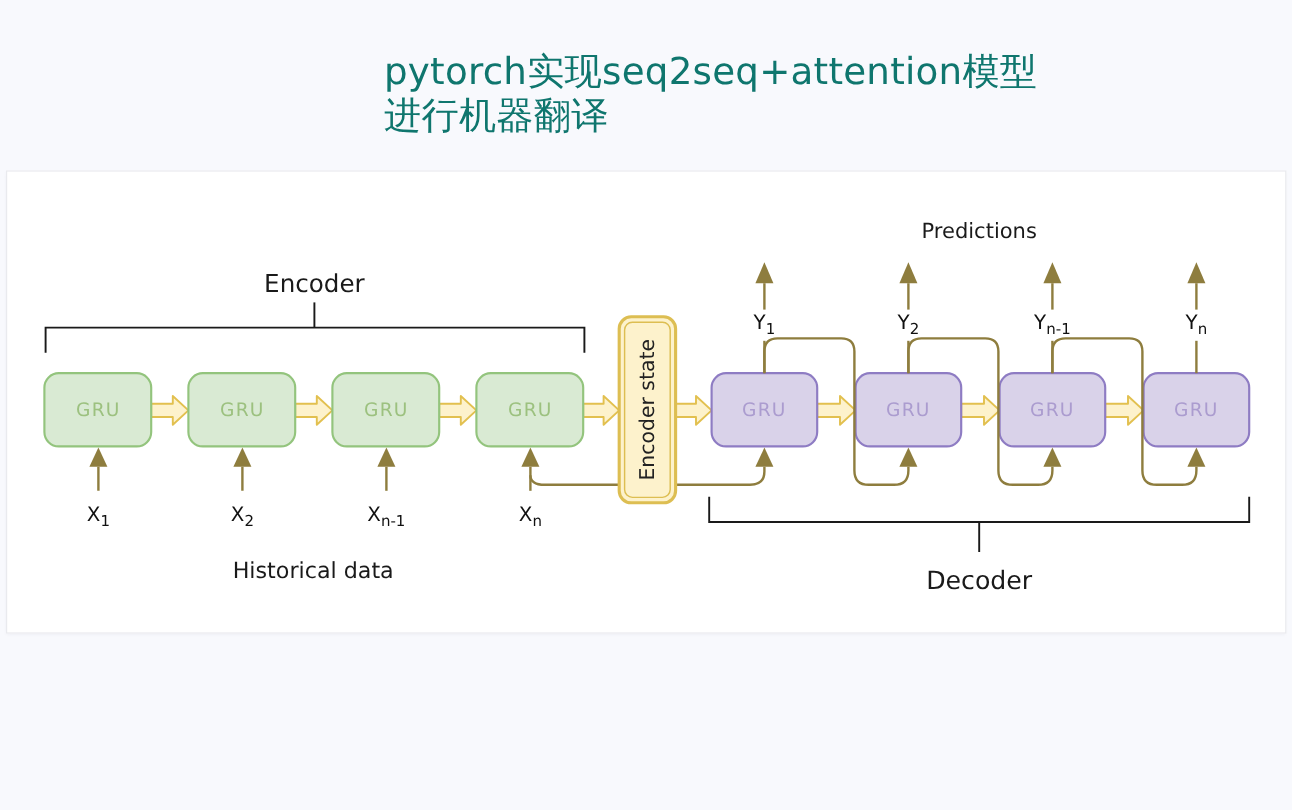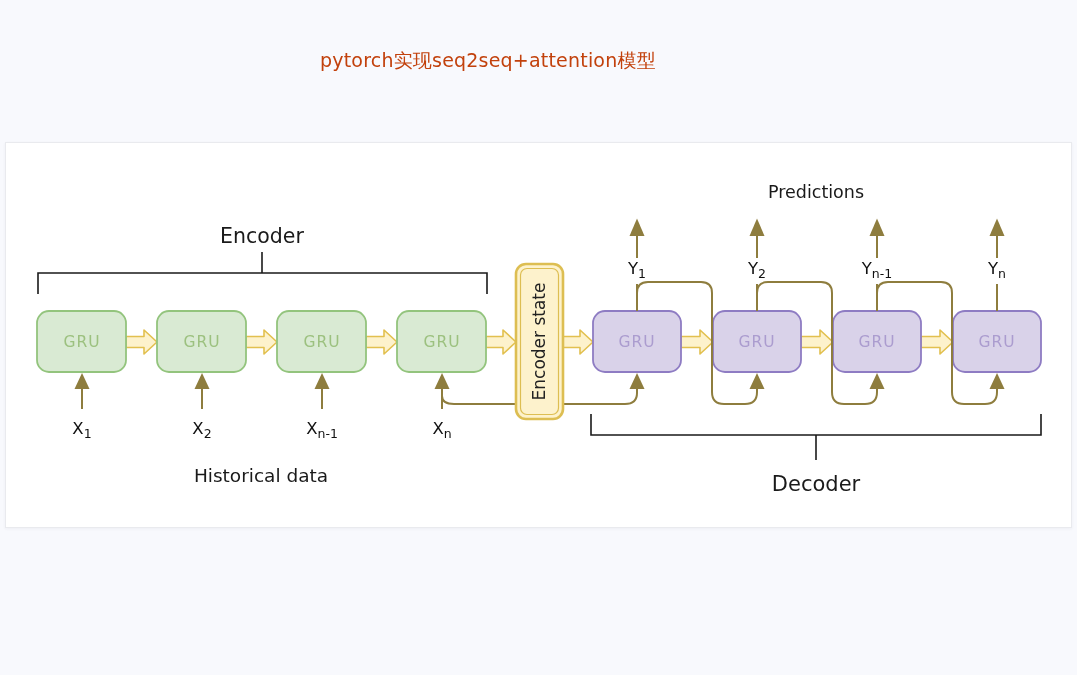--- a/index.html
+++ b/index.html
@@ -3,21 +3,21 @@
 <meta charset="utf-8">
 <style>
   html,body{margin:0;padding:0;}
   body{
     width:1077px;height:675px;position:relative;overflow:hidden;
     background:#f8f9fd;
     font-family:"DejaVu Sans","Liberation Sans",sans-serif;
   }
   .page-title{
     position:absolute;left:320px;top:42px;width:560px;
-    font-size:19px;line-height:37px;color:#c2410c;letter-spacing:0.2px;
+    font-size:31px;line-height:37px;color:#0f766e;letter-spacing:0.2px;
   }
   .diagram-card{
     position:absolute;left:5px;top:142px;width:1067px;height:386px;
     background:#ffffff;border:1px solid #e9eaee;box-sizing:border-box;
     box-shadow:0 1px 3px rgba(30,40,80,0.05);
   }
   svg text{font-family:"DejaVu Sans","Liberation Sans",sans-serif;}
   .gru-box-enc{fill:var(--encoder-box-fill,#d9ead3);stroke:var(--encoder-box-border,#93c47d);stroke-width:1.8;}
   .gru-box-dec{fill:var(--decoder-box-fill,#d9d2e9);stroke:var(--decoder-box-border,#8e7cc3);stroke-width:1.8;}
   .gru-text-enc{fill:var(--encoder-box-text,#9cc17f);font-size:15.5px;letter-spacing:1px;}
@@ -35,20 +35,21 @@
   .lbl-18{font-size:18.5px;}
   .lbl-17{font-size:17.5px;}
   .io-lbl{font-size:16.5px;fill:#111;}
   .io-sub{font-size:12.5px;}
 </style>
 </head>
 <body style="background: rgb(248, 249, 253);">
 
 <div class="page-title">
   <div>pytorch实现seq2seq+attention模型</div>
+  <div>进行机器翻译</div>
 </div>
 
 <div class="diagram-card">
 <svg width="1065" height="384" viewBox="0 0 1065 384">
 
   <path class="bracket" d="M 32 151 L 32 130 L 481 130 L 481 151"></path>
   <path class="bracket" d="M 256 130 L 256 109"></path>
   <text class="lbl lbl-20" x="256" y="100" text-anchor="middle">Encoder</text>
 
   <path class="bracket" d="M 585 271 L 585 292 L 1035 292 L 1035 271"></path>

